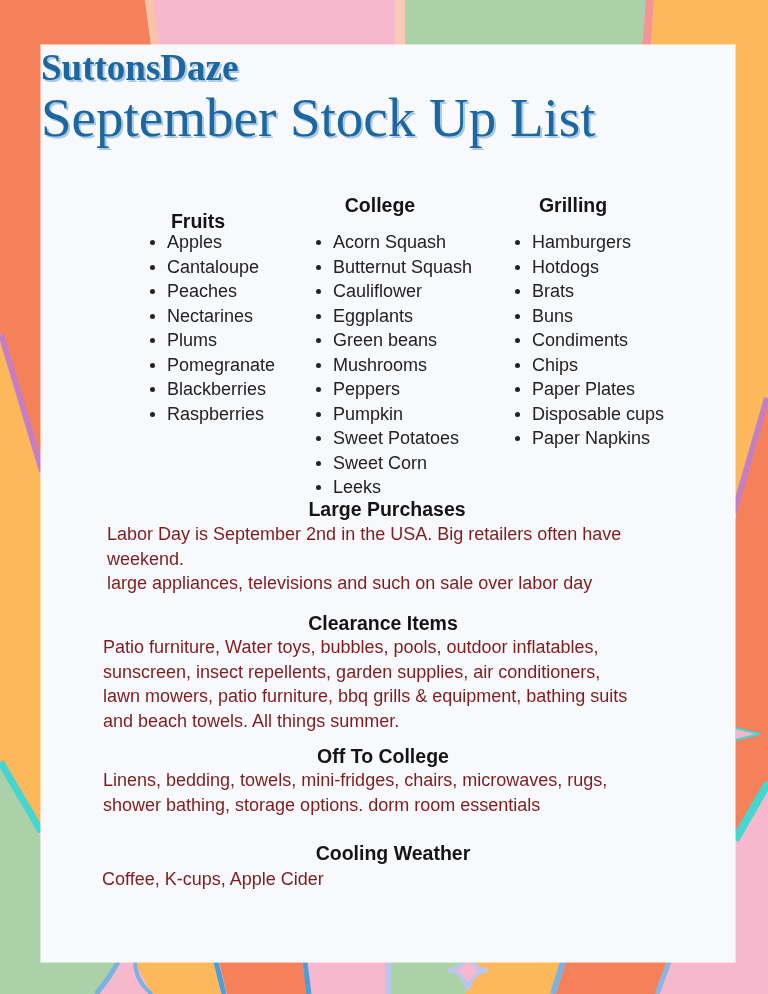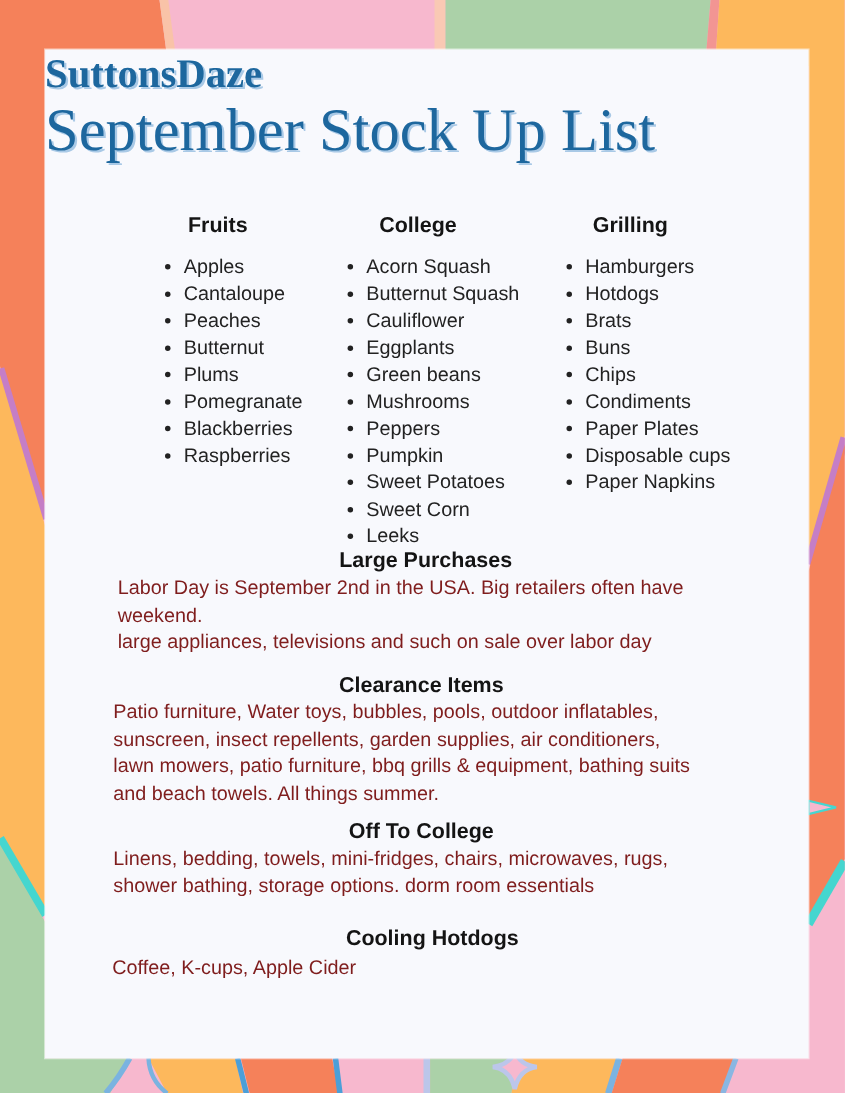--- a/index.html
+++ b/index.html
@@ -74,26 +74,26 @@
   <line x1="563" y1="962" x2="553" y2="994" stroke="#7ab3e0" stroke-width="6"></line>
   <polygon points="566,962 668,962 656,994 556,994" fill="#f5815a"></polygon>
   <line x1="669" y1="962" x2="657" y2="994" stroke="#8ab6e2" stroke-width="5"></line>
   <path d="M468,955 Q472,968 488,970 Q472,972 468,990 Q464,972 448,970 Q464,968 468,955 Z" fill="#f7b8ce" stroke="#bcc6ea" stroke-width="4"></path>
 </svg>
 
 <div class="card">
   <div class="brand">SuttonsDaze</div>
   <div class="title">September Stock Up List</div>
 
-  <div class="col-heading" style="left:77px;">Fruits</div>
+  <div class="col-heading" style="left:77px;margin-top:16px;">Fruits</div>
   <ul class="col-list" style="left:97px;">
     <li><span class="bullet"></span><span>Apples</span></li>
     <li><span class="bullet"></span><span>Cantaloupe</span></li>
     <li><span class="bullet"></span><span>Peaches</span></li>
-    <li><span class="bullet"></span><span>Butternut</span></li>
+    <li><span class="bullet"></span><span>Nectarines</span></li>
     <li><span class="bullet"></span><span>Plums</span></li>
     <li><span class="bullet"></span><span>Pomegranate</span></li>
     <li><span class="bullet"></span><span>Blackberries</span></li>
     <li><span class="bullet"></span><span>Raspberries</span></li>
   </ul>
 
   <div class="col-heading" style="left:259px;">College</div>
   <ul class="col-list" style="left:263px;">
     <li><span class="bullet"></span><span>Acorn Squash</span></li>
     <li><span class="bullet"></span><span>Butternut Squash</span></li>
@@ -107,22 +107,22 @@
     <li><span class="bullet"></span><span>Sweet Corn</span></li>
     <li><span class="bullet"></span><span>Leeks</span></li>
   </ul>
 
   <div class="col-heading" style="left:452px;">Grilling</div>
   <ul class="col-list" style="left:462px;">
     <li><span class="bullet"></span><span>Hamburgers</span></li>
     <li><span class="bullet"></span><span>Hotdogs</span></li>
     <li><span class="bullet"></span><span>Brats</span></li>
     <li><span class="bullet"></span><span>Buns</span></li>
+    <li><span class="bullet"></span><span>Condiments</span></li>
     <li><span class="bullet"></span><span>Chips</span></li>
-    <li><span class="bullet"></span><span>Condiments</span></li>
     <li><span class="bullet"></span><span>Paper Plates</span></li>
     <li><span class="bullet"></span><span>Disposable cups</span></li>
     <li><span class="bullet"></span><span>Paper Napkins</span></li>
   </ul>
 
   <div class="sec-heading" style="left:146px; top:452px;">Large Purchases</div>
   <div class="para" style="left:66px; top:477px;">
     <div>Labor Day is September 2nd in the USA. Big retailers often have</div>
     <div>weekend.</div>
     <div>large appliances, televisions and such on sale over labor day</div>
@@ -135,17 +135,17 @@
     <div>lawn mowers, patio furniture, bbq grills &amp; equipment, bathing suits</div>
     <div>and beach towels.  All things summer.</div>
   </div>
 
   <div class="sec-heading" style="left:142px; top:699px;">Off To College</div>
   <div class="para" style="left:62px; top:723px;">
     <div>Linens, bedding, towels, mini-fridges, chairs, microwaves, rugs,</div>
     <div>shower bathing, storage options. dorm room essentials</div>
   </div>
 
-  <div class="sec-heading" style="left:152px; top:796px;">Cooling Hotdogs</div>
+  <div class="sec-heading" style="left:152px; top:796px;">Cooling Weather</div>
   <div class="para" style="left:61px; top:822px;">
     <div>Coffee, K-cups, Apple Cider</div>
   </div>
 </div>
 
 </body></html>

